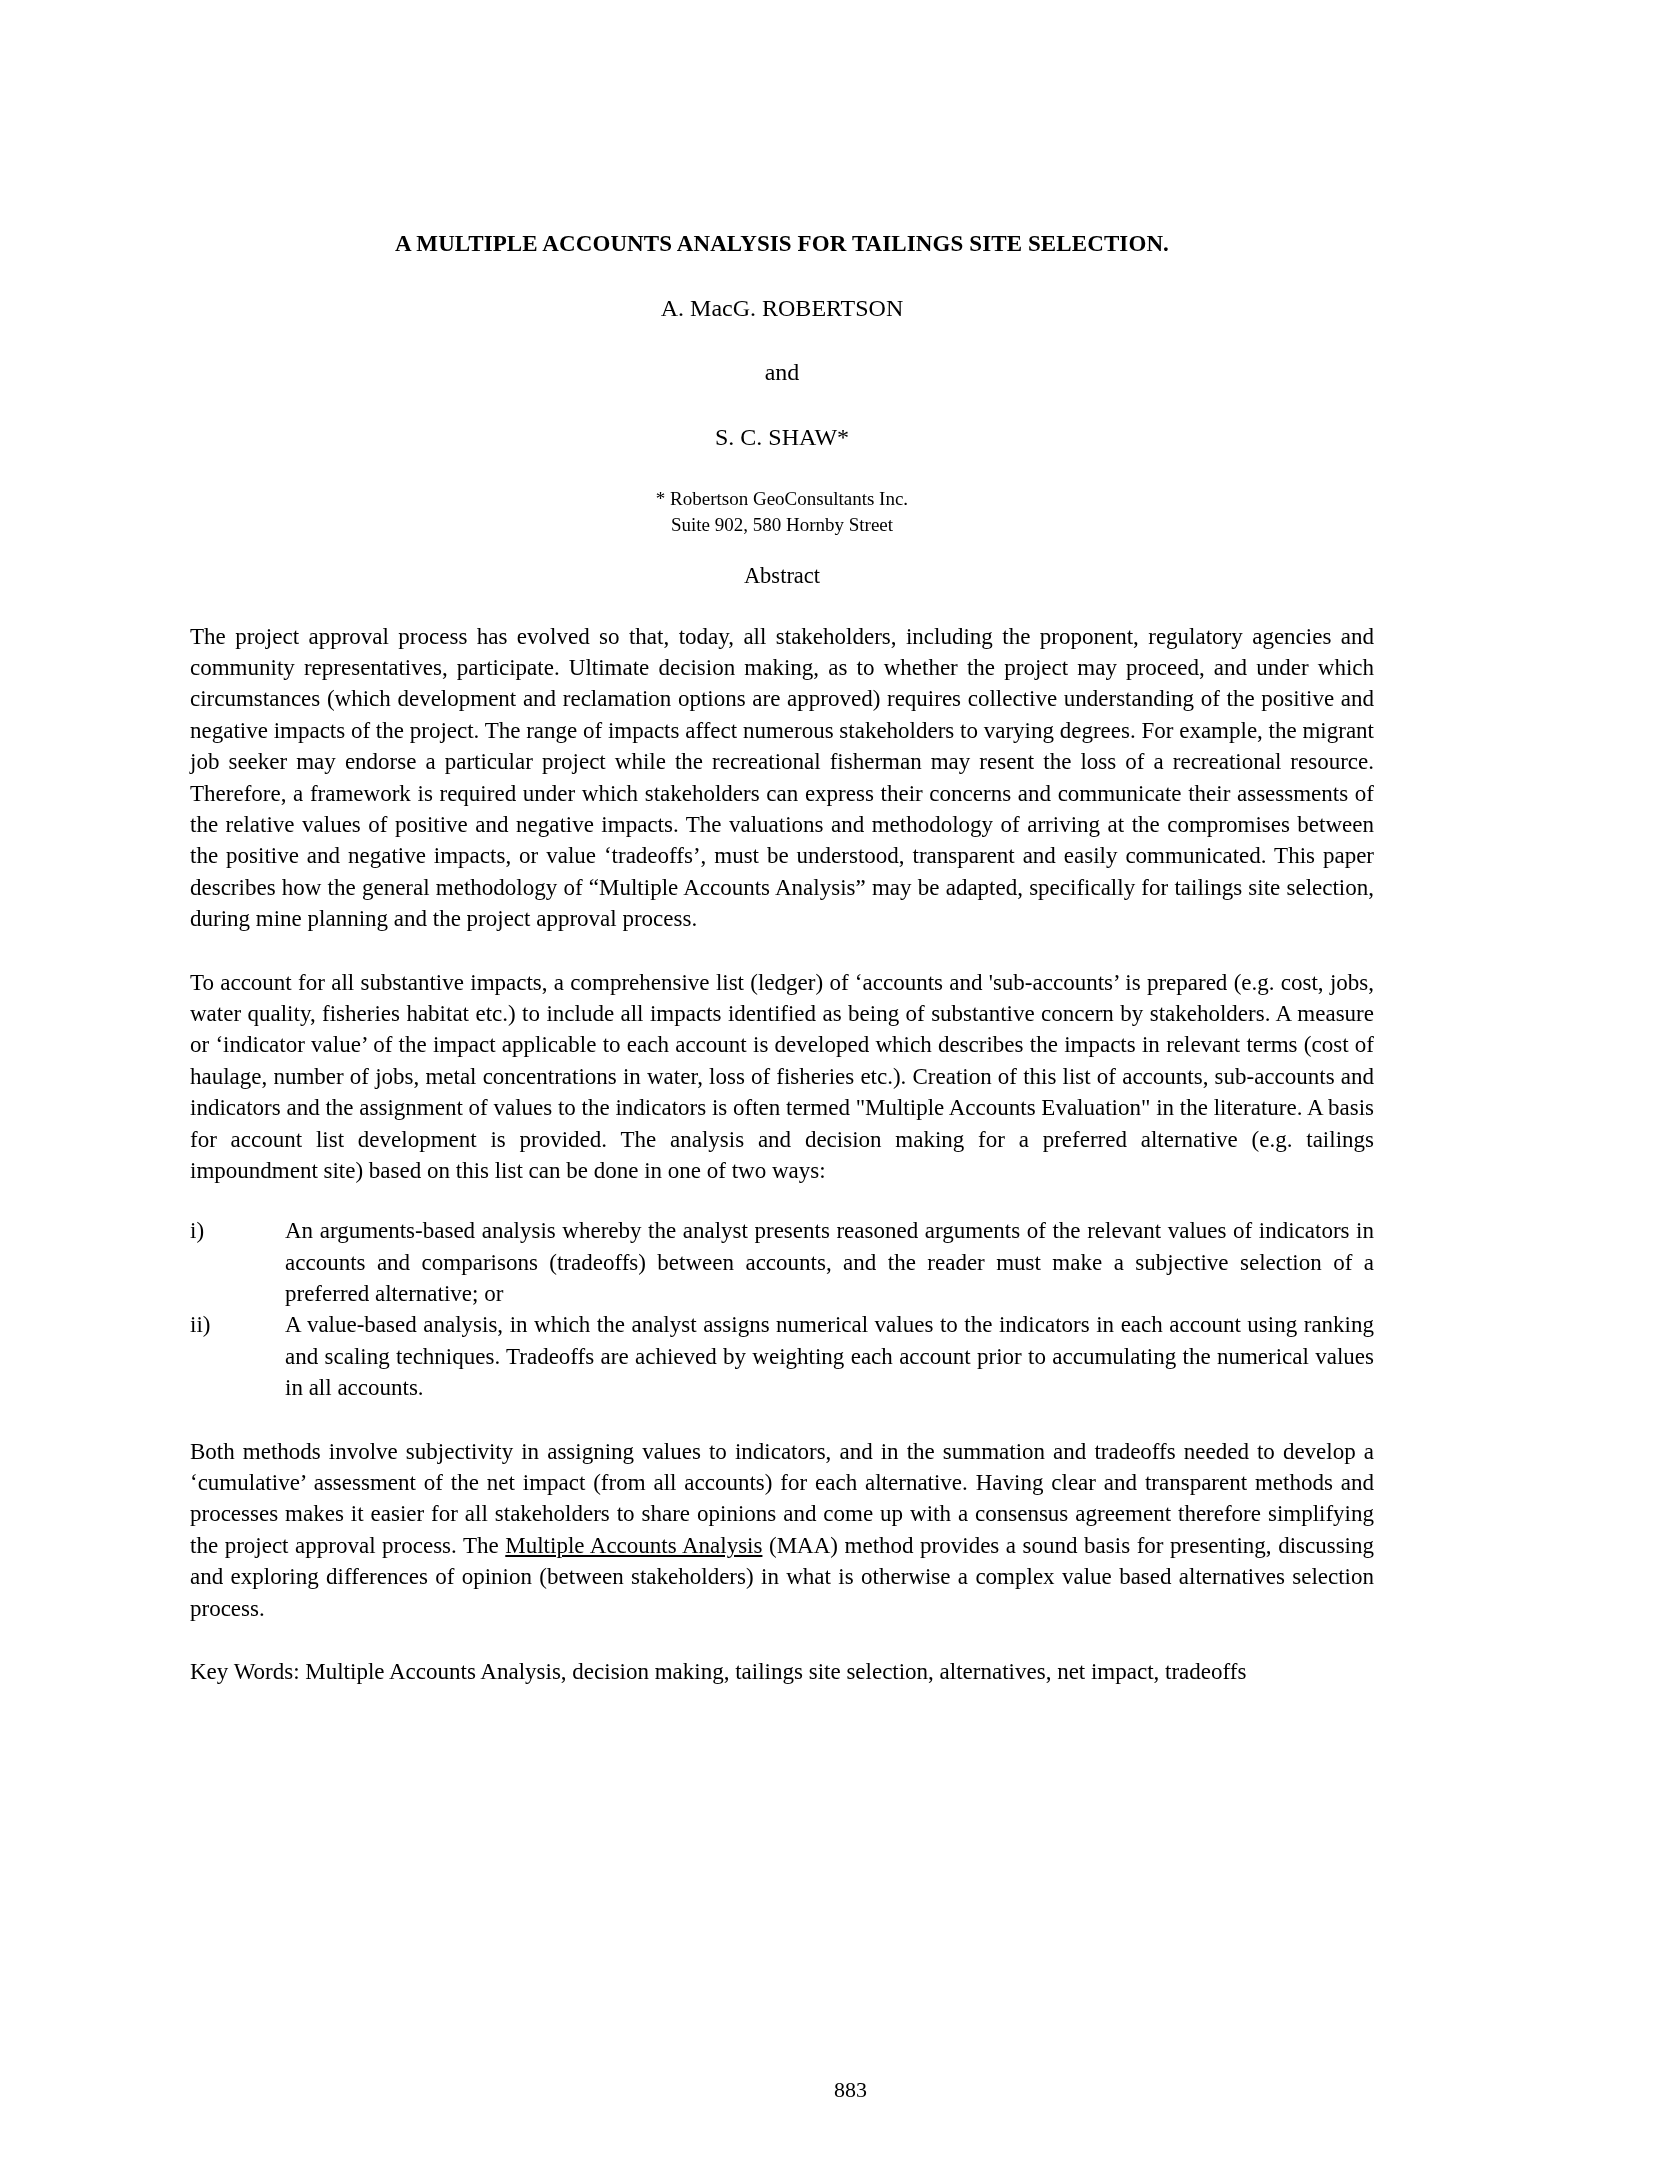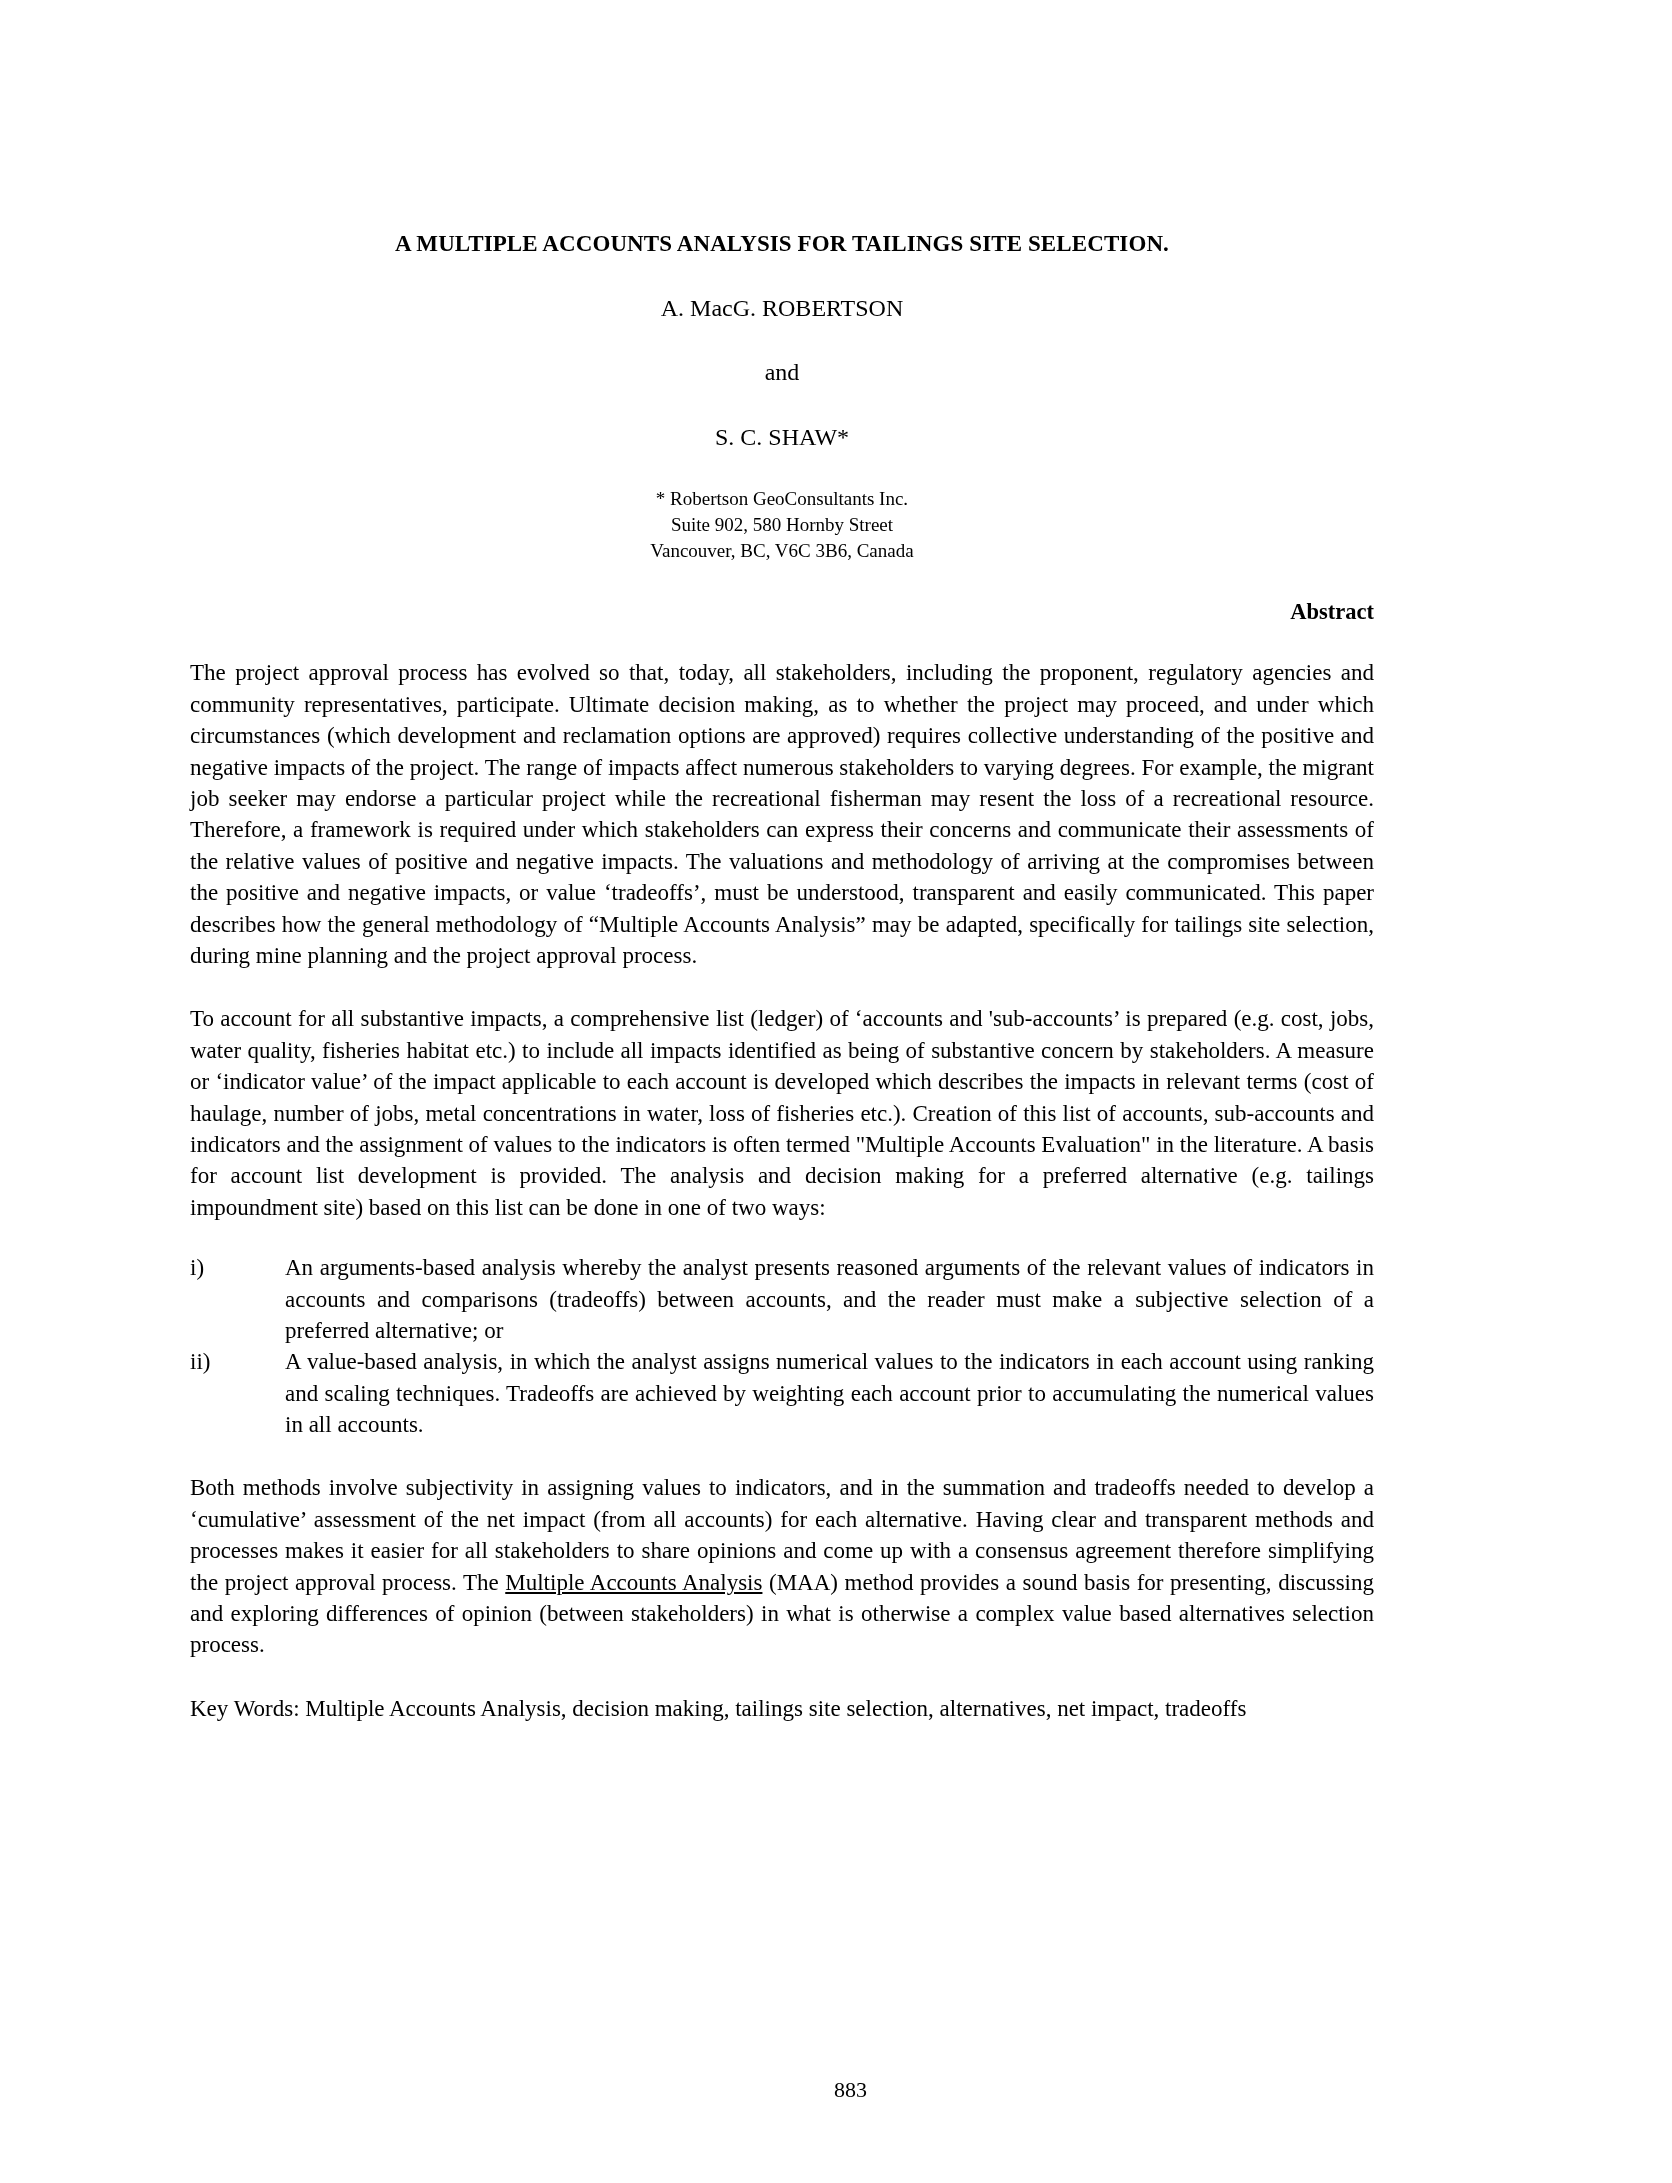--- a/index.html
+++ b/index.html
@@ -56,24 +56,24 @@
   }
   .affil {
     text-align: center;
     font-size: 19px;
     line-height: 1.36;
     margin-top: 34px;
   }
 
   
   .section-heading {
-    font-weight: bold;
+    font-weight: normal;
     font-size: 22.5px;
-    margin-top: 36px;
-    text-align: right;
+    margin-top: 25px;
+    text-align: center;
   }
   p.body {
     font-size: 23px;
     line-height: 1.365;
     text-align: justify;
     margin: 0;
     margin-top: 32px;
     hyphens: none;
   }
 
@@ -130,21 +130,20 @@
 
     <div class="author">A. MacG. ROBERTSON</div>
 
     <div class="conjunction">and</div>
 
     <div class="author2">S. C. SHAW*</div>
 
     <div class="affil">
       <div>* Robertson GeoConsultants Inc.</div>
       <div>Suite 902, 580 Hornby Street</div>
-      <div>Vancouver, BC, V6C 3B6, Canada</div>
     </div>
 
     <div class="section-heading">Abstract</div>
 
     <p class="body">The project approval process has evolved so that, today, all stakeholders, including the proponent, regulatory agencies and community representatives, participate.  Ultimate decision making, as to whether the project may proceed, and under which circumstances (which development and reclamation options are approved) requires collective understanding of the positive and negative impacts of the project.  The range of impacts affect numerous stakeholders to varying degrees.  For example, the migrant job seeker may endorse a particular project while the recreational fisherman may resent the loss of a recreational resource.  Therefore, a framework is required under which stakeholders can express their concerns and communicate their assessments of the relative values of positive and negative impacts.  The valuations and methodology of arriving at the compromises between the positive and negative impacts, or value ‘tradeoffs’, must be understood, transparent and easily communicated.  This paper describes how the general methodology of “Multiple Accounts Analysis” may be adapted, specifically for tailings site selection, during mine planning and the project approval process.</p>
 
     <p class="body">To account for all substantive impacts, a comprehensive list (ledger) of ‘accounts and 'sub-accounts’ is prepared (e.g. cost, jobs, water quality, fisheries habitat etc.) to include all impacts identified as being of substantive concern by stakeholders.  A measure or ‘indicator value’ of the impact applicable to each account is developed which describes the impacts in relevant terms (cost of haulage, number of jobs, metal concentrations in water, loss of fisheries etc.).  Creation of this list of accounts, sub-accounts and indicators and the assignment of values to the indicators is often termed "Multiple Accounts Evaluation" in the literature.  A basis for account list development is provided.  The analysis and decision making for a preferred alternative (e.g. tailings impoundment site) based on this list can be done in one of two ways:</p>
 
     <div class="list">
       <div class="list-item">

